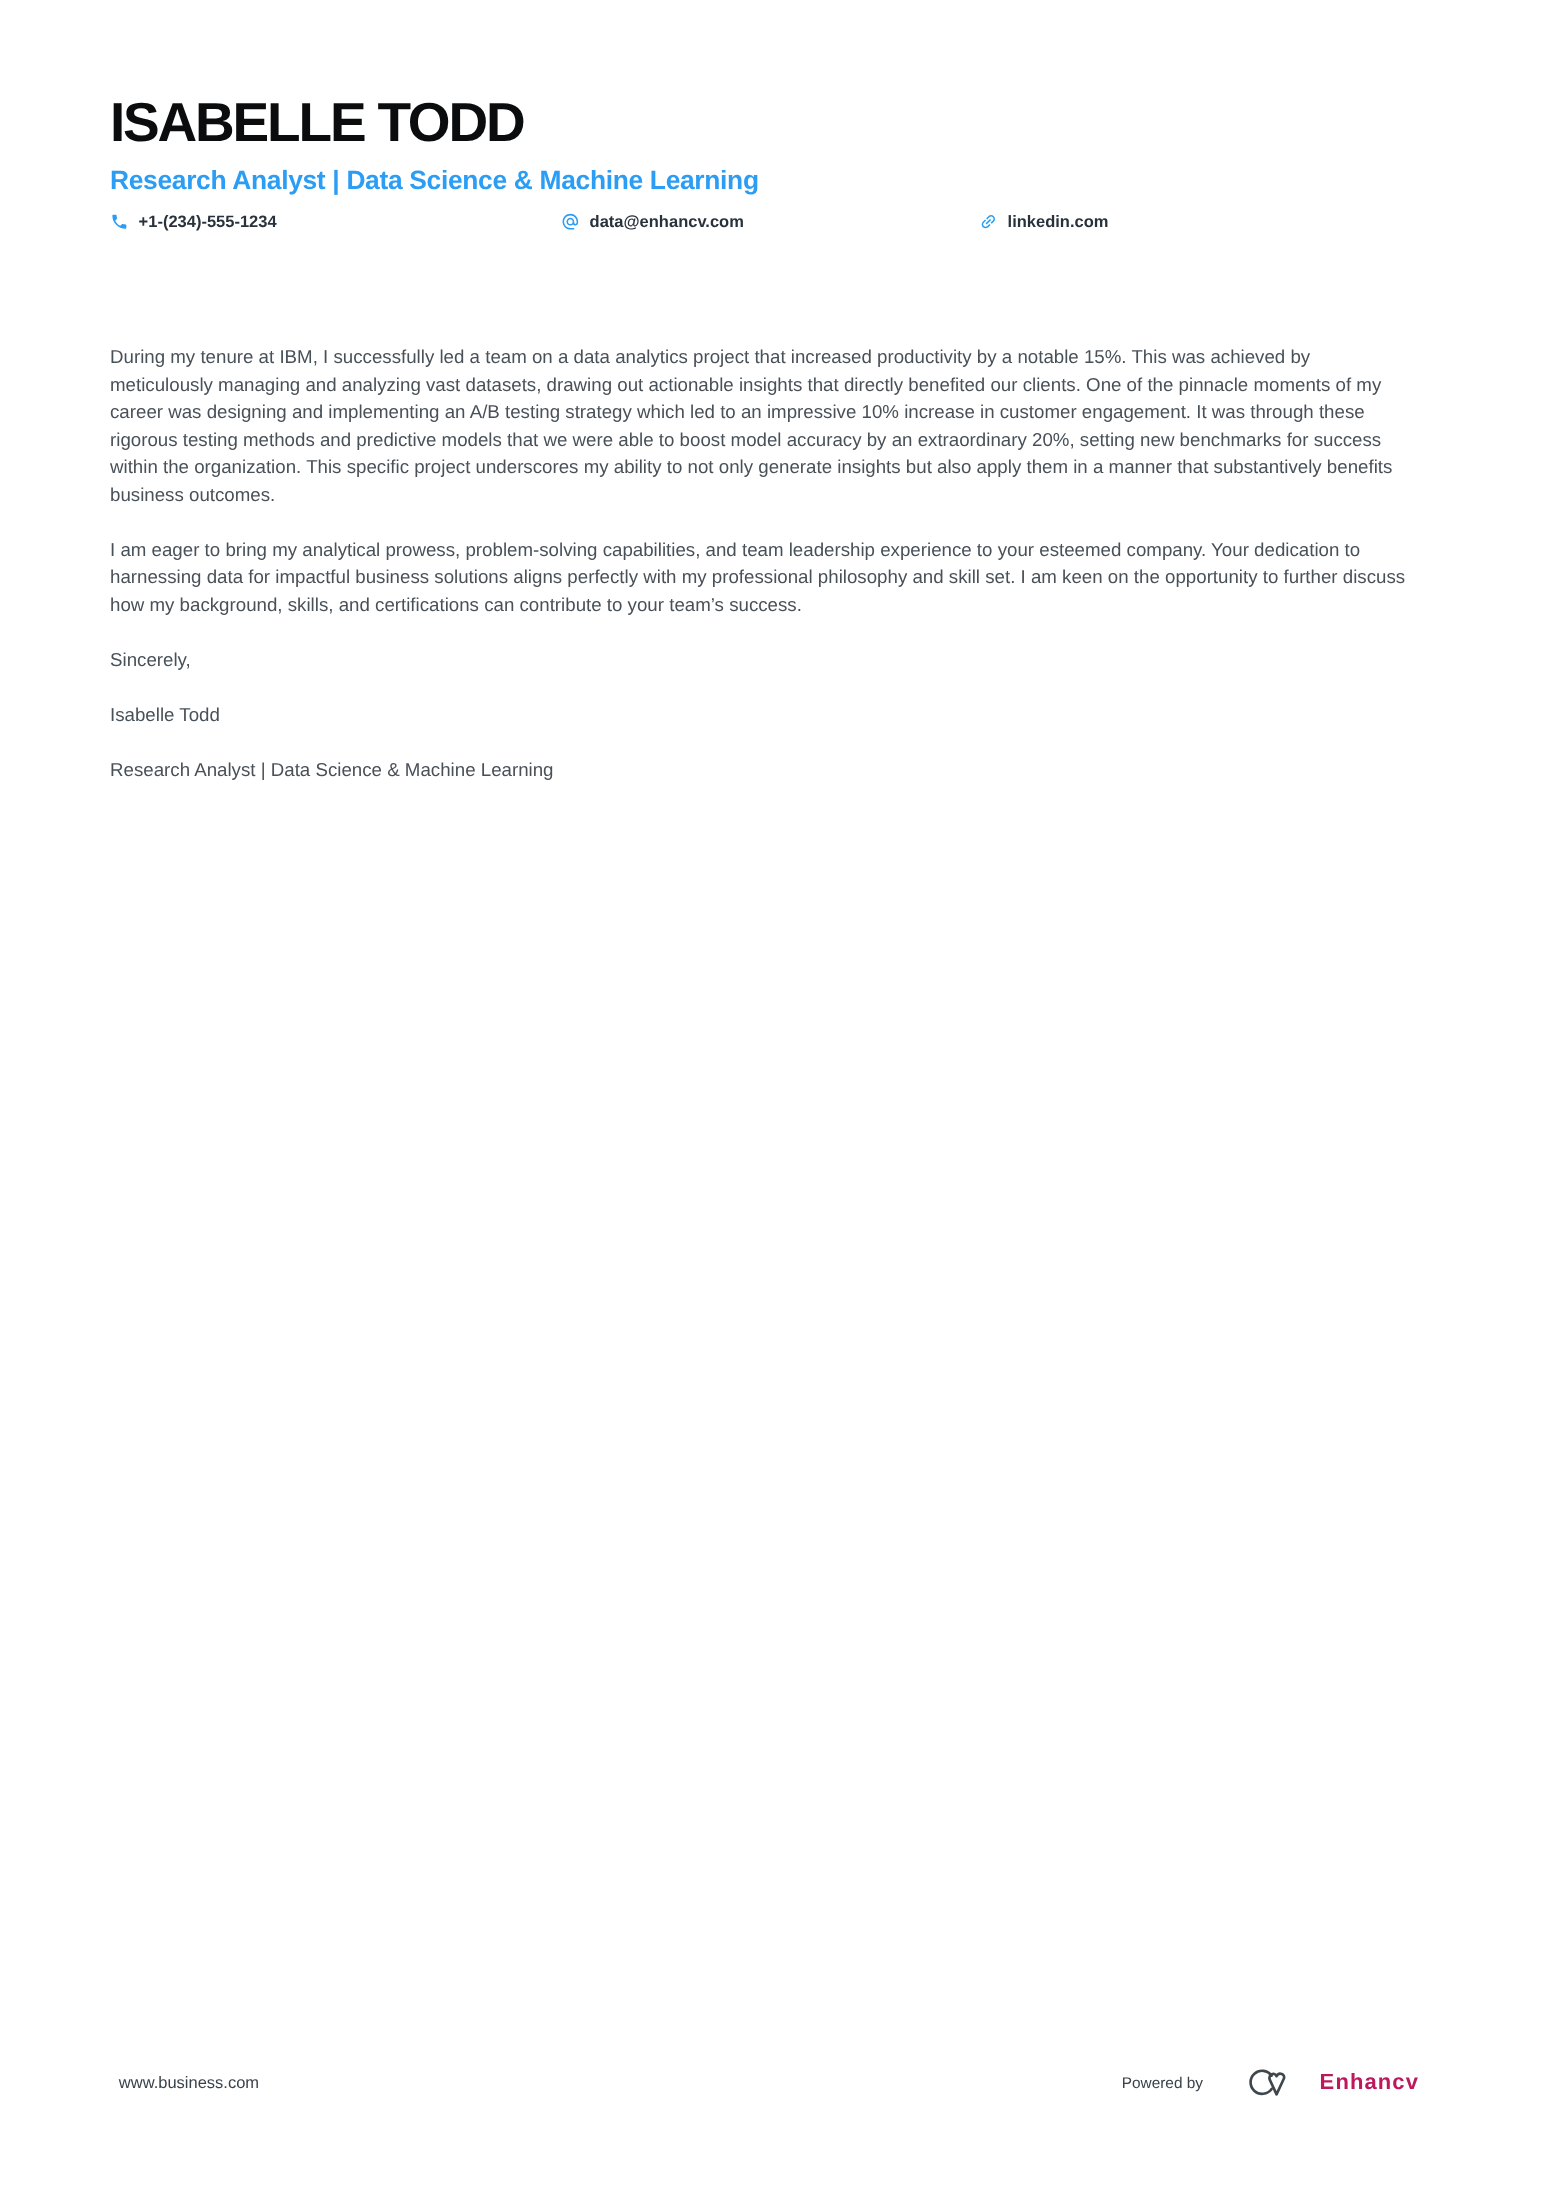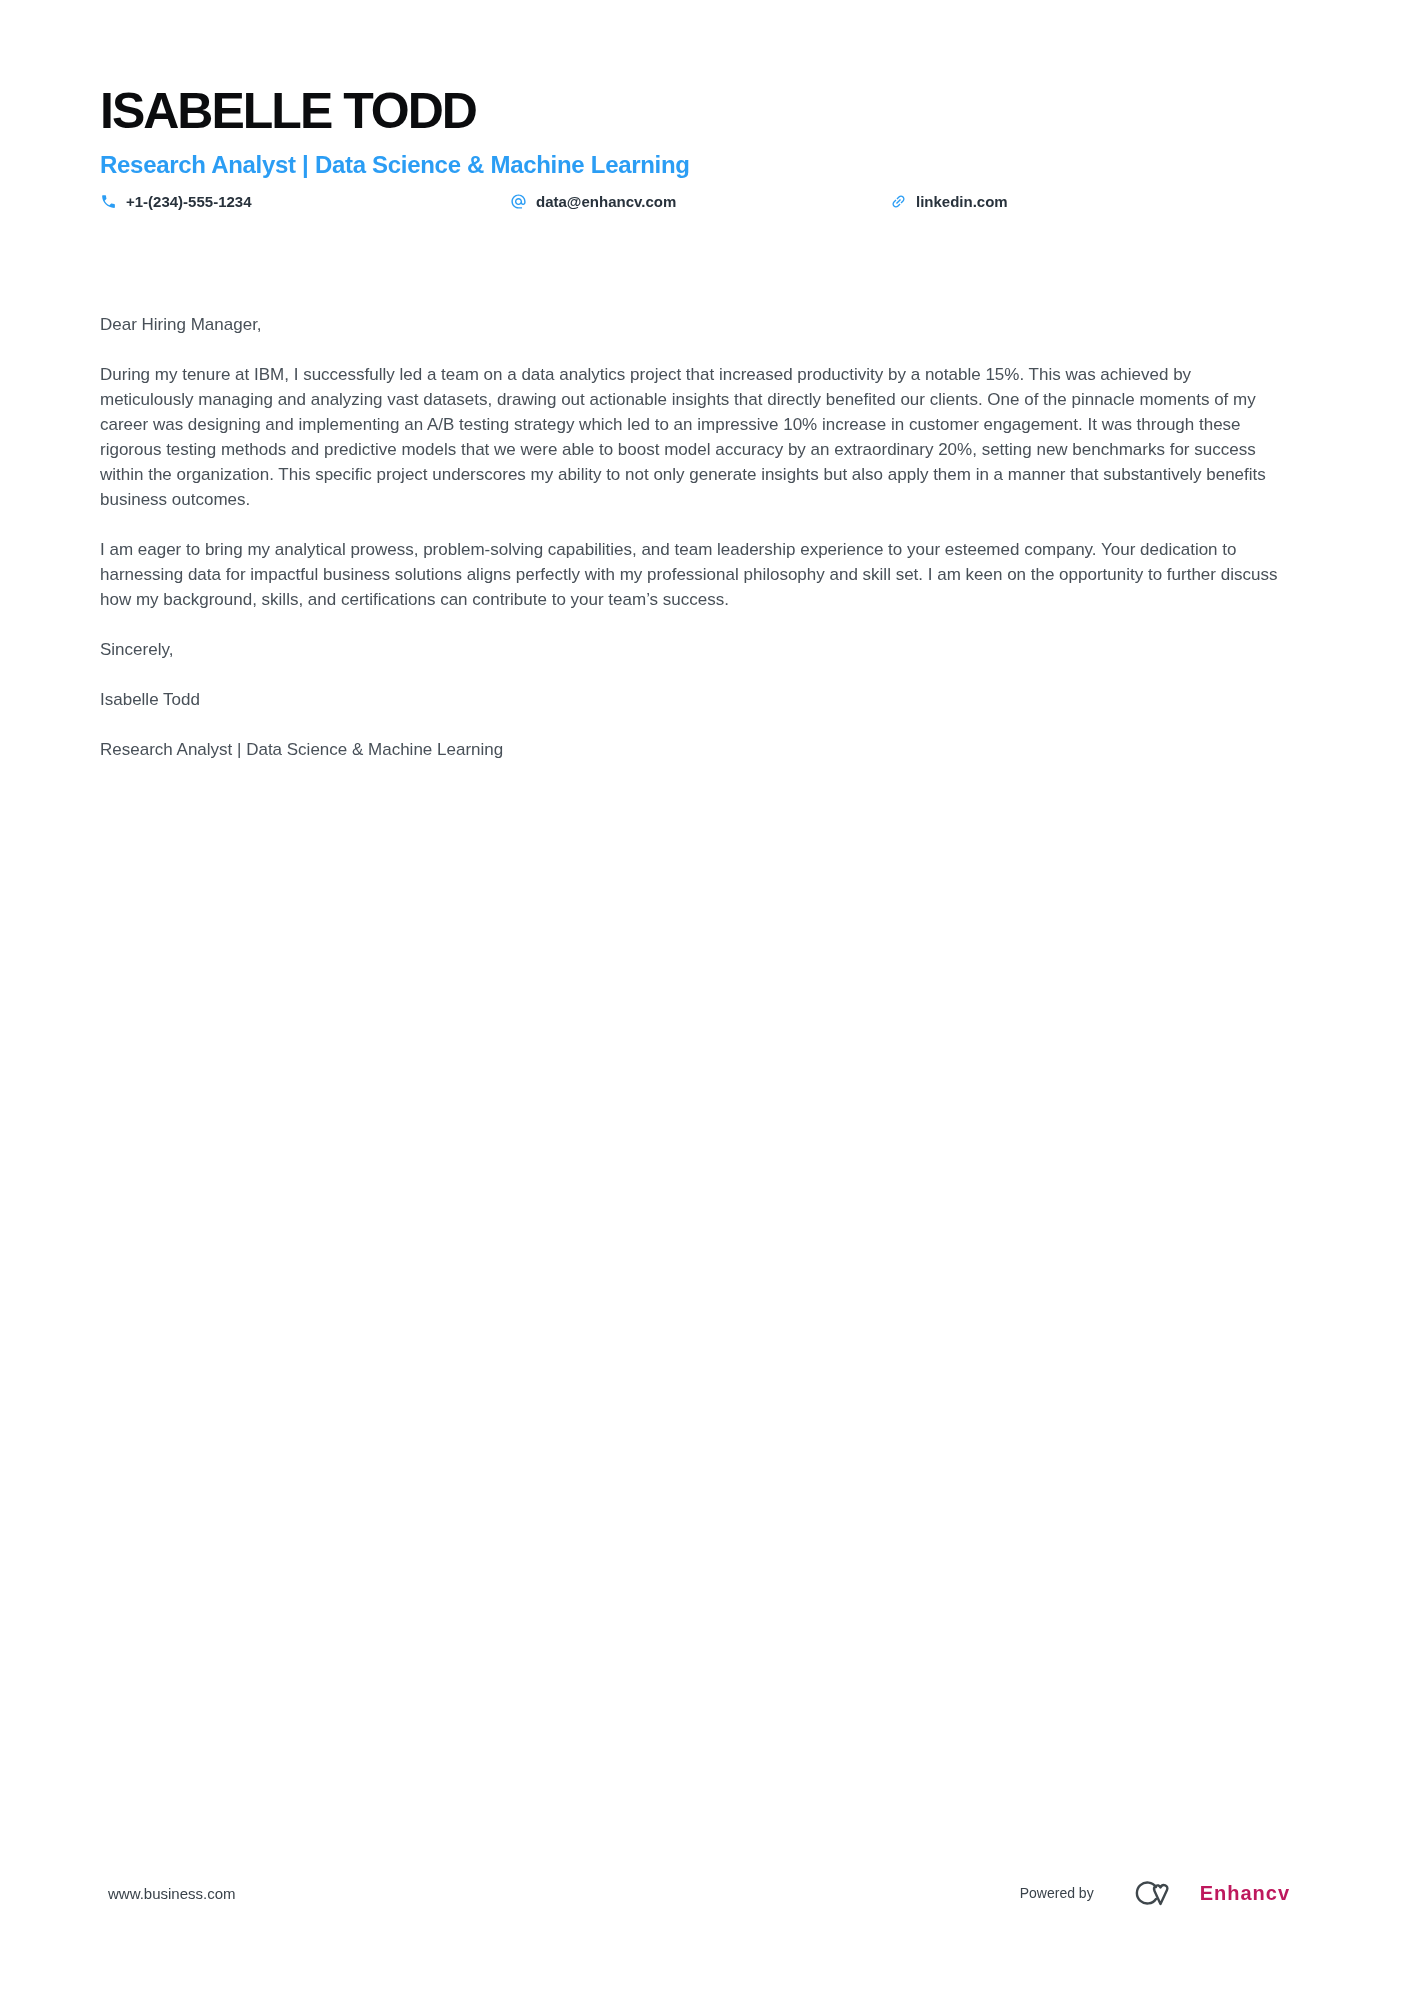--- a/index.html
+++ b/index.html
@@ -144,21 +144,20 @@
             </svg>
         </span>
         <span>linkedin.com</span>
       </span>
 
     </div>
   </header>
 
   <section class="cover-section">
     <div class="cover-body">
-      <p>Dear Hiring Manager,</p>
       <p>During my tenure at IBM, I successfully led a team on a data analytics project that increased productivity by a notable 15%. This was achieved by meticulously managing and analyzing vast datasets, drawing out actionable insights that directly benefited our clients. One of the pinnacle moments of my career was designing and implementing an A/B testing strategy which led to an impressive 10% increase in customer engagement. It was through these rigorous testing methods and predictive models that we were able to boost model accuracy by an extraordinary 20%, setting new benchmarks for success within the organization. This specific project underscores my ability to not only generate insights but also apply them in a manner that substantively benefits business outcomes.</p>
       <p>I am eager to bring my analytical prowess, problem-solving capabilities, and team leadership experience to your esteemed company. Your dedication to harnessing data for impactful business solutions aligns perfectly with my professional philosophy and skill set. I am keen on the opportunity to further discuss how my background, skills, and certifications can contribute to your team’s success.</p>
       <p>Sincerely,</p>
       <p>Isabelle Todd</p>
       <p>Research Analyst | Data Science &amp; Machine Learning</p>
     </div>
   </section>
 
   <div class="footer">
     <a class="footer-site" href="#">www.business.com</a>

